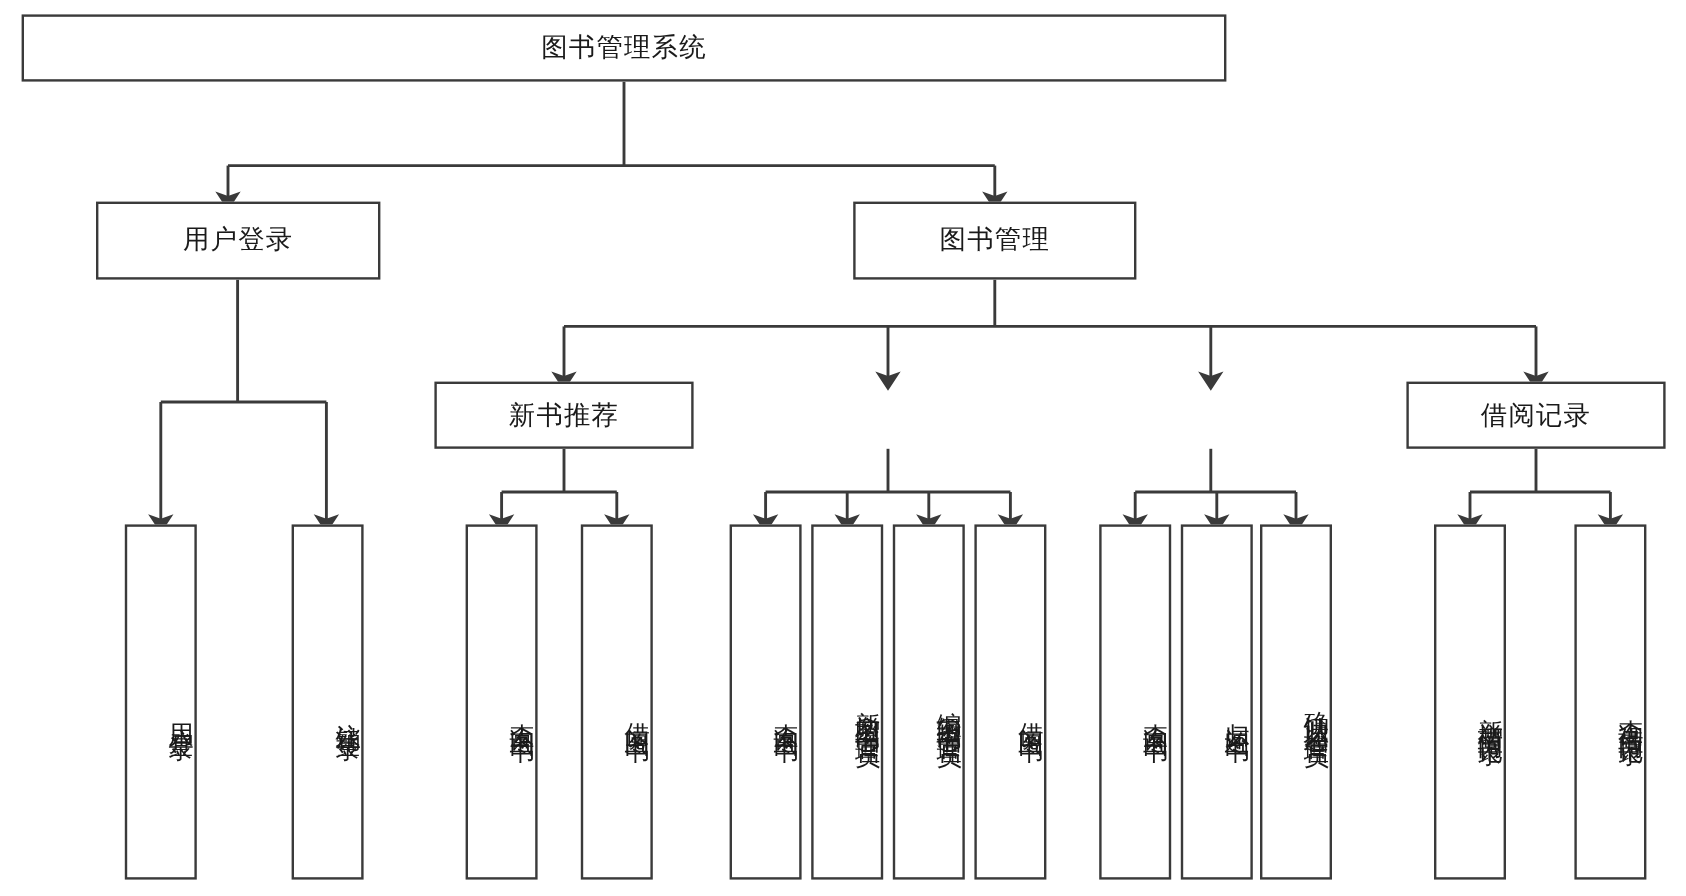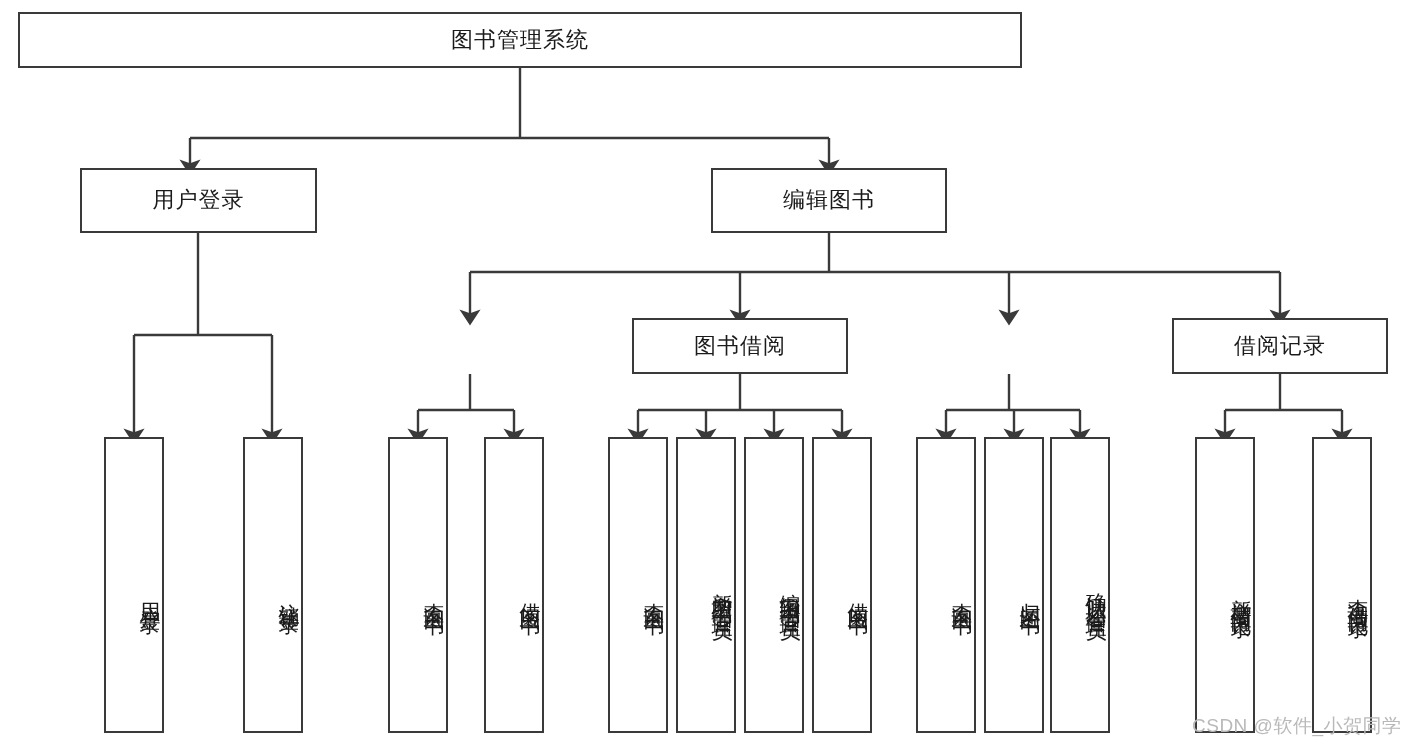--- a/index.html
+++ b/index.html
@@ -116,25 +116,25 @@
   </svg>
 
   <div class="node root horizontal" id="node-root" style="left: 18px; top: 12px; width: 1004px; height: 56px;">
     <span>图书管理系统</span>
   </div>
 
   <div class="node horizontal" id="node-l2-0" style="left: 80px; top: 168px; width: 237px; height: 65px;">
     <span>用户登录</span>
   </div>
   <div class="node horizontal" id="node-l2-1" style="left: 711px; top: 168px; width: 236px; height: 65px;">
-    <span>编辑图书</span>
+    <span>图书管理</span>
   </div>
 
-  <div class="node horizontal" id="node-l3-1" style="left: 632px; top: 318px; width: 216px; height: 56px;">
-    <span>图书借阅</span>
+  <div class="node horizontal" id="node-l3-0" style="left: 362px; top: 318px; width: 216px; height: 56px;">
+    <span>新书推荐</span>
   </div>
   <div class="node horizontal" id="node-l3-3" style="left: 1172px; top: 318px; width: 216px; height: 56px; align-items: center;">
     <span>借阅记录</span>
   </div>
 
   <div class="node vertical" id="node-leaf-0" style="left: 104px; top: 437px; width: 60px; height: 296px;">
     <span class="vlabel">用户登录</span>
   </div>
   <div class="node vertical" id="node-leaf-1" style="left: 243px; top: 437px; width: 60px; height: 296px;">
     <span class="vlabel">注销登录</span>
@@ -166,15 +166,14 @@
   <div class="node vertical" id="node-leaf-10" style="left: 1050px; top: 437px; width: 60px; height: 296px;">
     <span class="vlabel">确认归还（管理员）</span>
   </div>
   <div class="node vertical" id="node-leaf-11" style="left: 1195px; top: 437px; width: 60px; height: 296px;">
     <span class="vlabel">新增借阅记录</span>
   </div>
   <div class="node vertical" id="node-leaf-12" style="left: 1312px; top: 437px; width: 60px; height: 296px;">
     <span class="vlabel">查询借阅记录</span>
   </div>
 
-  <div class="watermark" id="watermark" style="left:1192px; top:713px;">CSDN @软件_小贺同学</div>
 
 </div>
 
 </body></html>

